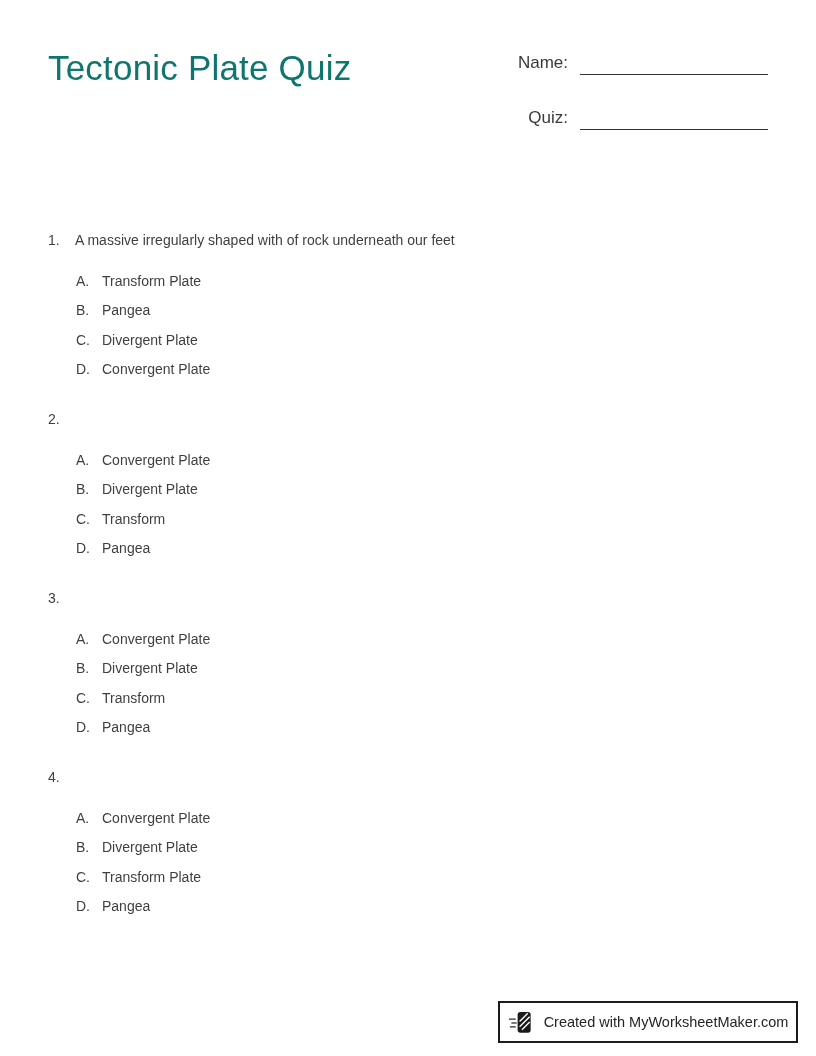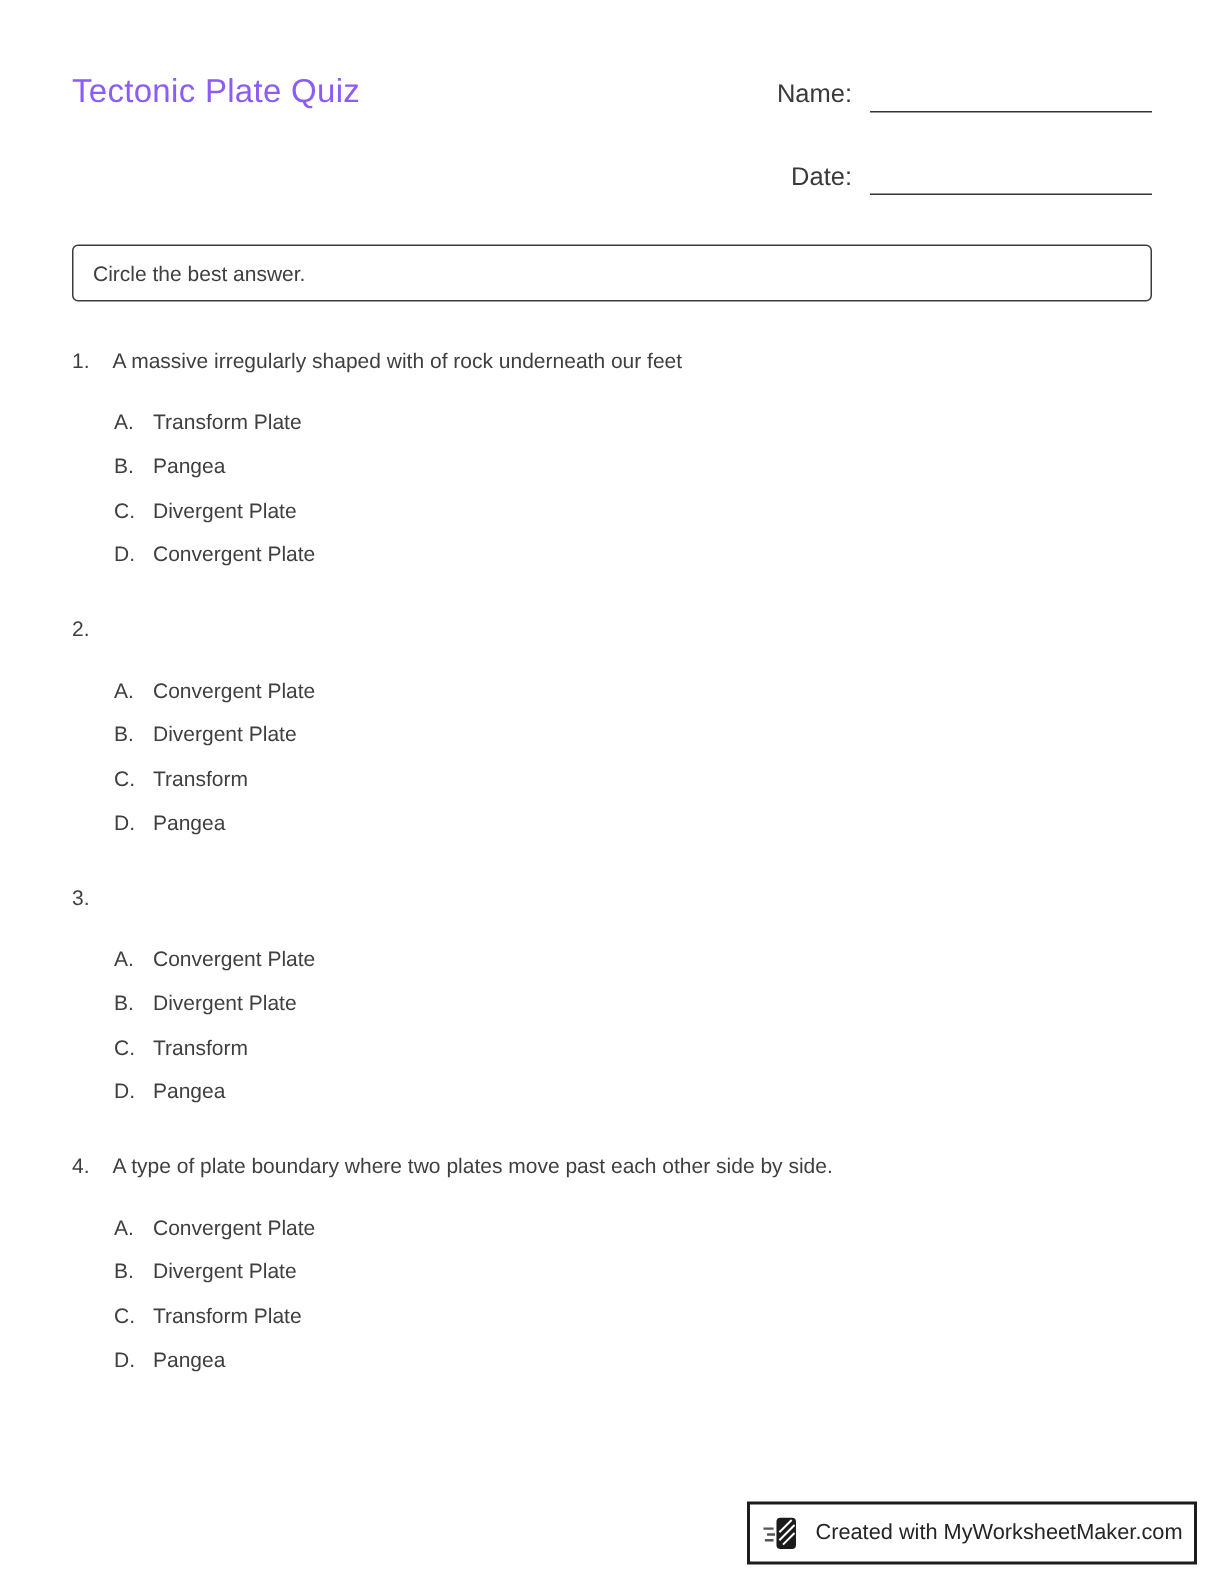--- a/index.html
+++ b/index.html
@@ -15,23 +15,23 @@
     font-family: "Liberation Sans", "DejaVu Sans", sans-serif;
     color: #3f3f3f;
     overflow: hidden;
   }
 
   
   .title {
     position: absolute;
     left: 48px;
     top: 49px;
-    font-size: 22px;
+    font-size: 35px;
     font-weight: 400;
-    color: #8b5cf6;
+    color: #0f766e;
     letter-spacing: 0.2px;
     line-height: 1.1;
     margin: 0;
   }
   .fields {
     position: absolute;
     top: 50px;
     right: 48px;
   }
   .field-row {
@@ -136,28 +136,25 @@
 <div class="page">
 
   <h1 class="title">Tectonic Plate Quiz</h1>
 
   <div class="fields">
     <div class="field-row">
       <span class="field-label">Name:</span>
       <span class="field-line"></span>
     </div>
     <div class="field-row">
-      <span class="field-label">Date:</span>
+      <span class="field-label">Quiz:</span>
       <span class="field-line"></span>
     </div>
   </div>
 
-  <div class="instruction-box">
-    <span>Circle the best answer.</span>
-  </div>
 
   <div class="questions">
 
     <div class="question">
       <div class="q-row">
         <span class="q-num">1.</span>
         <span class="q-text">A massive irregularly shaped with of rock underneath our feet</span>
       </div>
       <div class="options">
         <div class="option">
@@ -223,21 +220,20 @@
         <div class="option">
           <span class="opt-letter">D.</span>
           <span class="opt-text">Pangea</span>
         </div>
       </div>
     </div>
 
     <div class="question">
       <div class="q-row">
         <span class="q-num">4.</span>
-        <span class="q-text">A type of plate boundary where two plates move past each other side by side.</span>
       </div>
       <div class="options">
         <div class="option">
           <span class="opt-letter">A.</span>
           <span class="opt-text">Convergent Plate</span>
         </div>
         <div class="option">
           <span class="opt-letter">B.</span>
           <span class="opt-text">Divergent Plate</span>
         </div>

